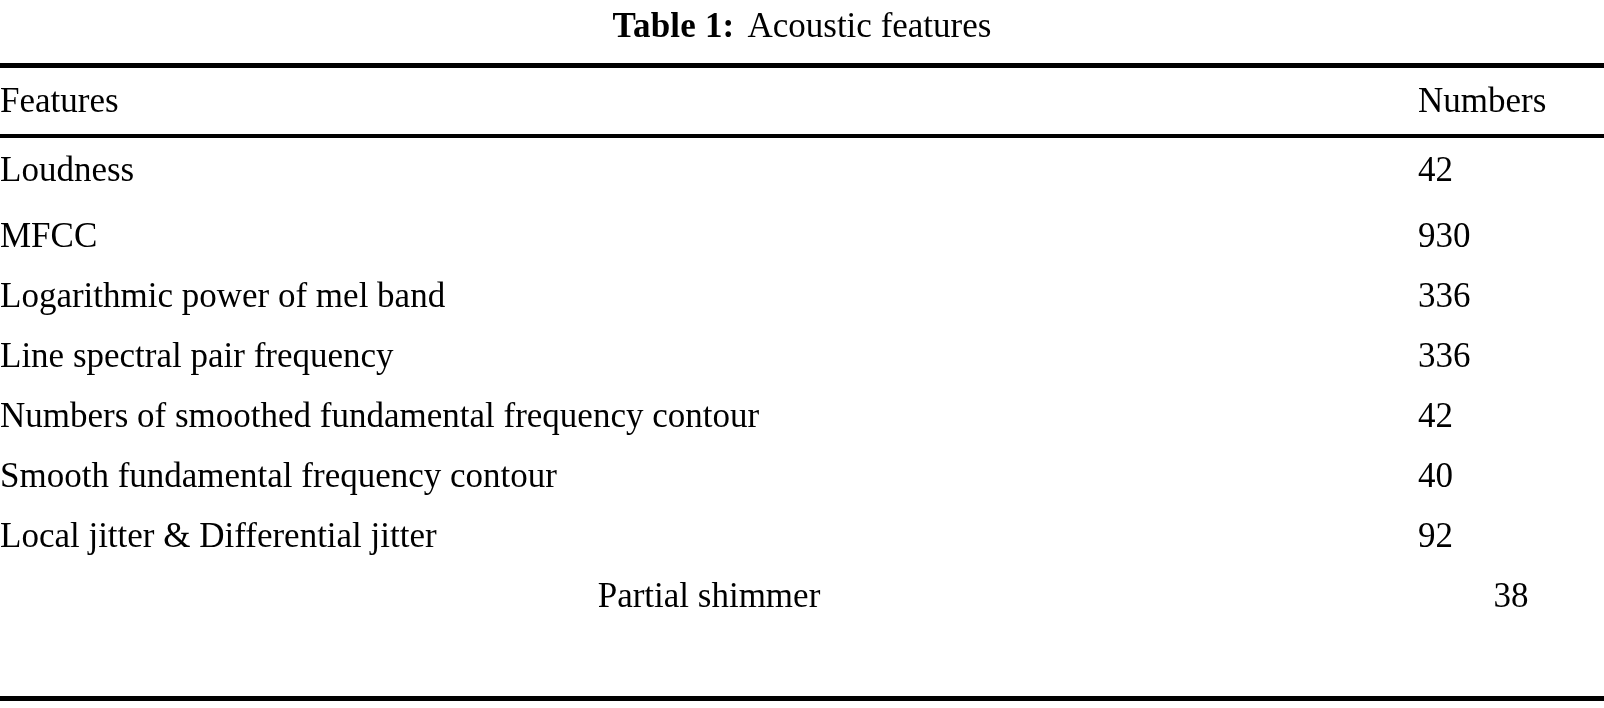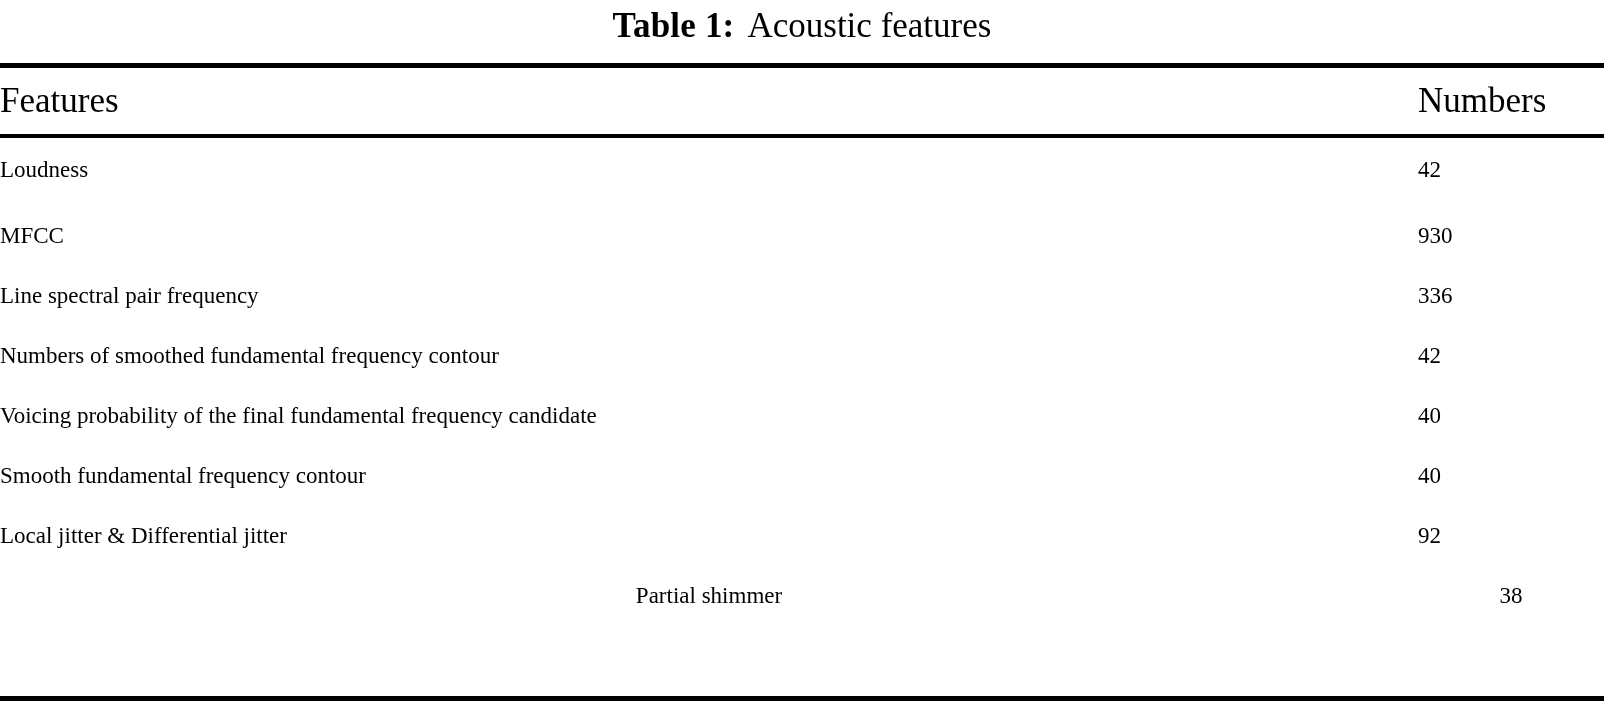--- a/index.html
+++ b/index.html
@@ -85,21 +85,21 @@
 
   .tbl thead th {
     height: 66px;
     line-height: 66px;
     font-size: 35px;
   }
 
   .tbl tbody td {
     height: 60px;
     line-height: 60px;
-    font-size: 23px;
+    font-size: 35px;
   }
 
   .cell-feature { padding-left: 2px; }
   .cell-number  { padding-left: 2px; }
 
   
   .tbl tbody tr:first-child td { padding-top: 6px; height: 66px; }
   .tbl tbody tr:last-child  td { padding-bottom: 2px; text-align: center; }
 </style>
 </head>
@@ -130,30 +130,30 @@
 
     <tr>
           <td class="cell-feature">Loudness</td>
           <td class="cell-number">42</td>
         </tr>
         <tr>
           <td class="cell-feature">MFCC</td>
           <td class="cell-number">930</td>
         </tr>
         <tr>
+          <td class="cell-feature">Logarithmic power of mel band</td>
+          <td class="cell-number">336</td>
+        </tr>
+        <tr>
           <td class="cell-feature">Line spectral pair frequency</td>
           <td class="cell-number">336</td>
         </tr>
         <tr>
           <td class="cell-feature">Numbers of smoothed fundamental frequency contour</td>
           <td class="cell-number">42</td>
-        </tr>
-        <tr>
-          <td class="cell-feature">Voicing probability of the final fundamental frequency candidate</td>
-          <td class="cell-number">40</td>
         </tr>
         <tr>
           <td class="cell-feature">Smooth fundamental frequency contour</td>
           <td class="cell-number">40</td>
         </tr>
         <tr>
           <td class="cell-feature">Local jitter &amp; Differential jitter</td>
           <td class="cell-number">92</td>
         </tr>
         <tr>

